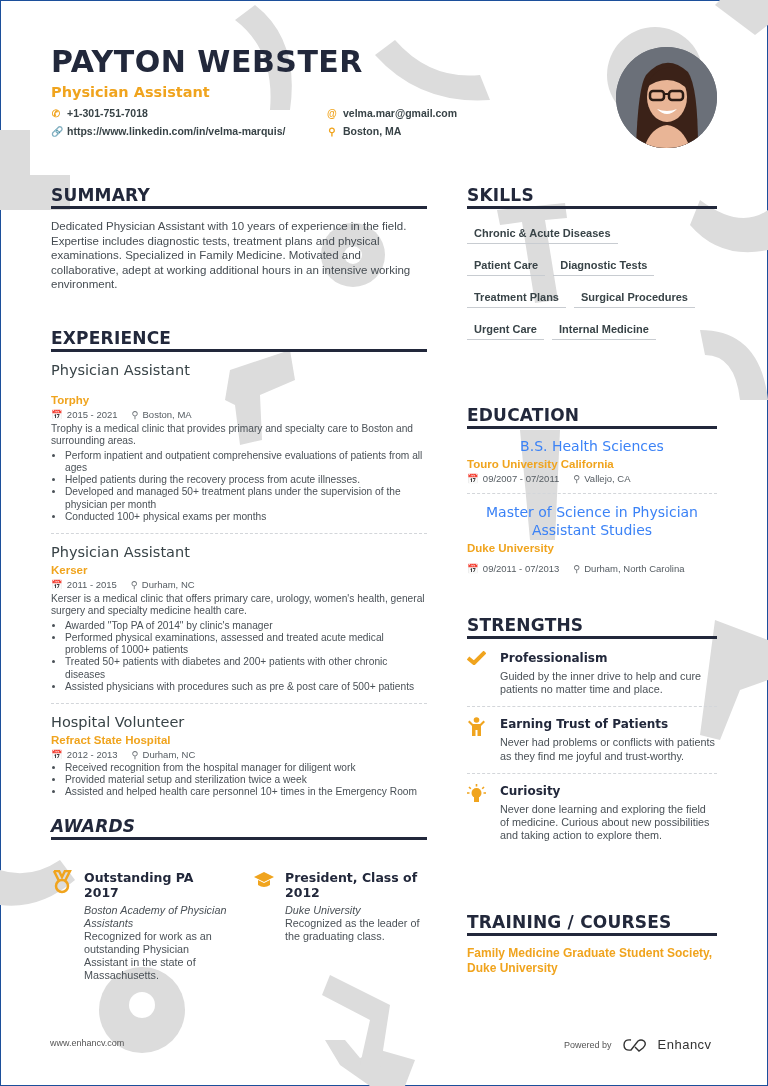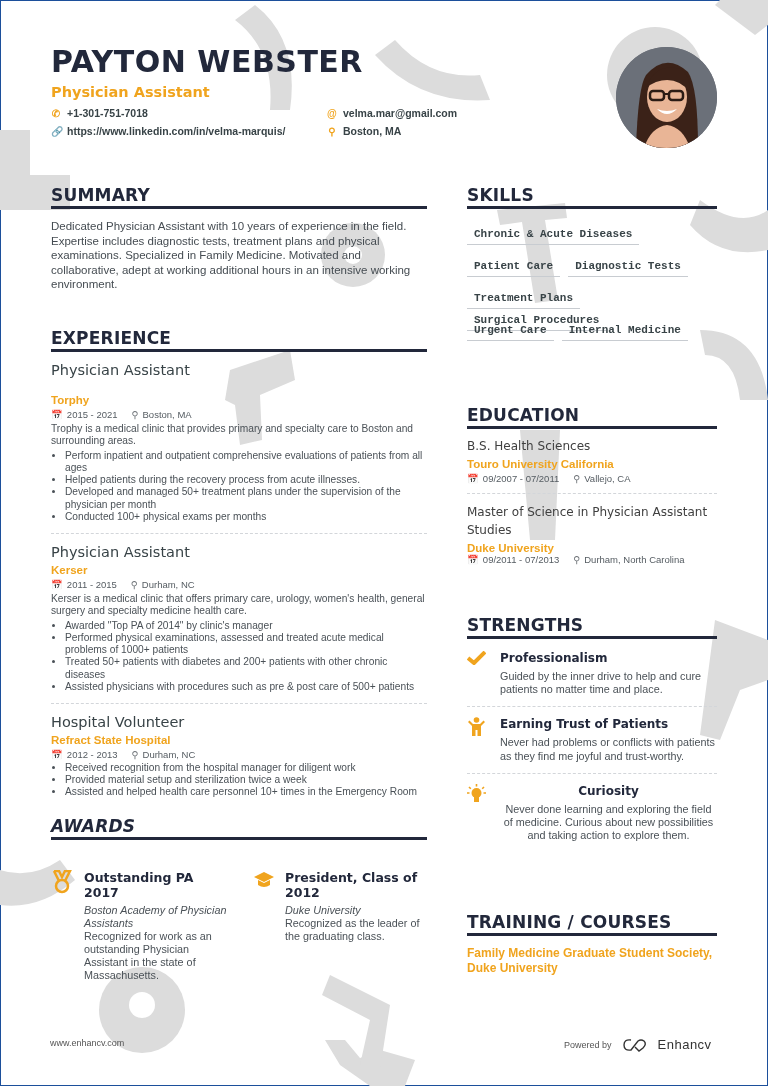--- a/index.html
+++ b/index.html
@@ -16,23 +16,23 @@
   .sec-title{font-family:"DejaVu Sans",sans-serif;font-weight:bold;font-size:17px;color:#22283b;border-bottom:3px solid #22283b;padding-bottom:1px;letter-spacing:0.2px;}
   .body-text{font-size:11.5px;line-height:14.6px;color:#454c52;}
   .job-title{font-size:14.5px;color:#384347;font-family:"DejaVu Sans",sans-serif;font-weight:normal;}
   .company{font-size:11.5px;font-weight:bold;color:#f0a41e;}
   .meta{font-size:9.5px;color:#555c62;display:flex;gap:14px;align-items:center;}
   .meta span.i{color:#6b7075;margin-right:4px;}
   .desc{font-size:10.2px;line-height:12.4px;color:#4a5157;}
   ul.bul{margin:2px 0 0 0;padding-left:14px;font-size:10.2px;line-height:12.2px;color:#4a5157;}
   ul.bul li{margin:0;}
   .dash{border-top:1px dashed #d3d6da;}
-  .skill{display:inline-block;font-size:11px;font-weight:bold;color:#384347;padding:0 7px 4px 7px;border-bottom:1px solid #c8ccd1;margin-right:8px;font-family:Liberation Mono, monospace;}
+  .skill{display:inline-block;font-size:11px;font-weight:bold;color:#384347;padding:0 7px 4px 7px;border-bottom:1px solid #c8ccd1;margin-right:8px;}
   .skill-row{height:32px;}
-  .edu-title{font-size:12px;color:#404040;font-family:"DejaVu Sans",sans-serif;line-height:18px;}
+  .edu-title{font-size:14px;color:#3b82f6;font-family:"DejaVu Sans",sans-serif;line-height:18px;text-align:center;}
   .str-title{font-size:12px;font-weight:bold;color:#22283b;font-family:"DejaVu Sans",sans-serif;}
   .str-desc{font-size:10.8px;line-height:13.2px;color:#4a5157;}
   .aw-title{font-size:12.5px;font-weight:bold;color:#22283b;font-family:"DejaVu Sans",sans-serif;line-height:15px;}
   .aw-sub{font-size:10.8px;font-style:italic;color:#4a5157;line-height:13px;}
   .aw-desc{font-size:10.8px;color:#4a5157;line-height:13px;}
   .footer{font-size:9px;color:#555;}
 </style>
 </head>
 <body>
 
@@ -217,21 +217,21 @@
       <div class="company" style="margin-top:3px;">Touro University California</div>
       <div class="meta" style="margin-top:3px;">
         <div><span class="i">📅</span><span>09/2007 - 07/2011</span></div>
         <div><span class="i">⚲</span><span>Vallejo, CA</span></div>
       </div>
     </div>
     <div class="dash" style="margin-top:9px;"></div>
     <div style="margin-top:9px;">
       <div class="edu-title">Master of Science in Physician Assistant Studies</div>
       <div class="company" style="margin-top:3px;">Duke University</div>
-      <div class="meta" style="margin-top:0;">
+      <div class="meta" style="margin-top:9px;">
         <div><span class="i">📅</span><span>09/2011 - 07/2013</span></div>
         <div><span class="i">⚲</span><span>Durham, North Carolina</span></div>
       </div>
     </div>
   </div>
 
   <div class="abs" style="left:467px;top:615px;width:250px;">
     <div class="sec-title">STRENGTHS</div>
     <div style="display:flex;gap:14px;margin-top:12px;">
       <div style="width:19px;"><svg width="19" height="14" viewBox="0 0 19 14">
@@ -253,21 +253,21 @@
         <div class="str-desc" style="margin-top:5px;">Never had problems or conflicts with patients as they find me joyful and trust-worthy.</div>
       </div>
     </div>
     <div class="dash" style="margin-top:10px;"></div>
     <div style="display:flex;gap:14px;margin-top:10px;">
       <div style="width:19px;"><svg width="19" height="22" viewBox="0 0 19 22">
             <circle cx="9.5" cy="9" r="5" fill="#f0a41e"></circle>
             <rect x="7" y="13" width="5" height="5" fill="#f0a41e"></rect>
             <path d="M9.5 0 L9.5 2.5 M2 3 L3.8 4.8 M17 3 L15.2 4.8 M0 9 L2.5 9 M19 9 L16.5 9" stroke="#f0a41e" stroke-width="1.6"></path>
           </svg></div>
-      <div style="flex:1;text-align:center;">
+      <div style="flex:1;">
         <div class="str-title">Curiosity</div>
         <div class="str-desc" style="margin-top:5px;">Never done learning and exploring the field of medicine. Curious about new possibilities and taking action to explore them.</div>
       </div>
     </div>
   </div>
 
   <div class="abs" style="left:467px;top:912px;width:250px;">
     <div class="sec-title">TRAINING / COURSES</div>
     <div class="company" style="margin-top:10px;font-size:12px;line-height:15px;">Family Medicine Graduate Student Society, Duke University</div>
   </div>

